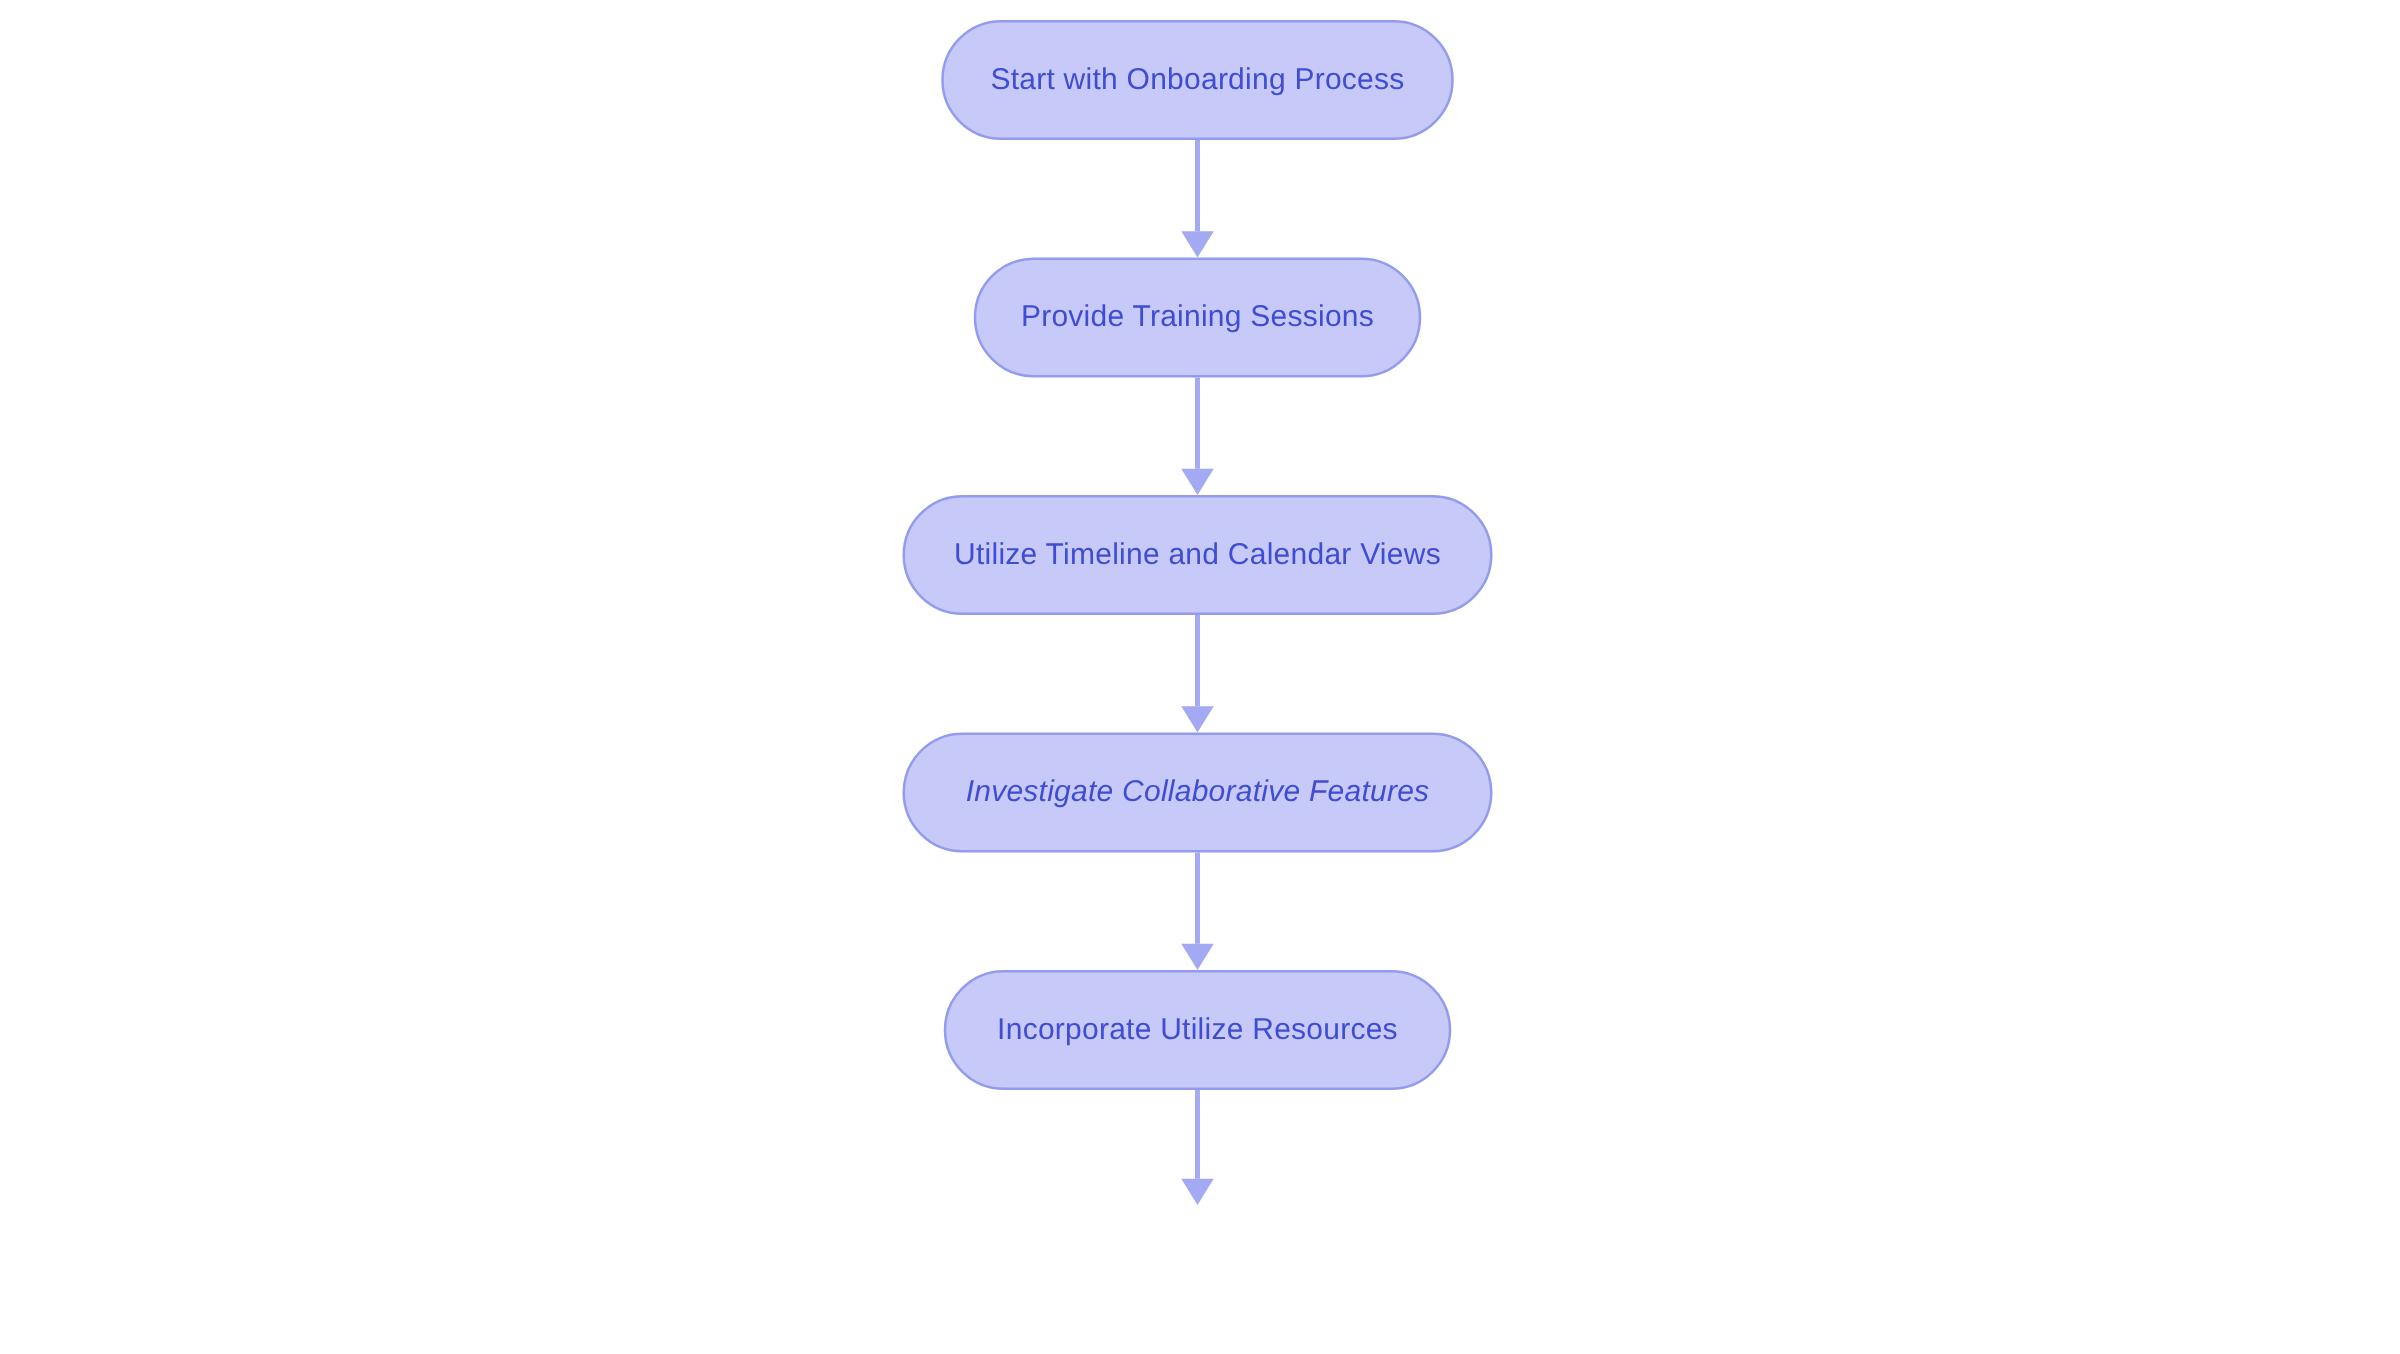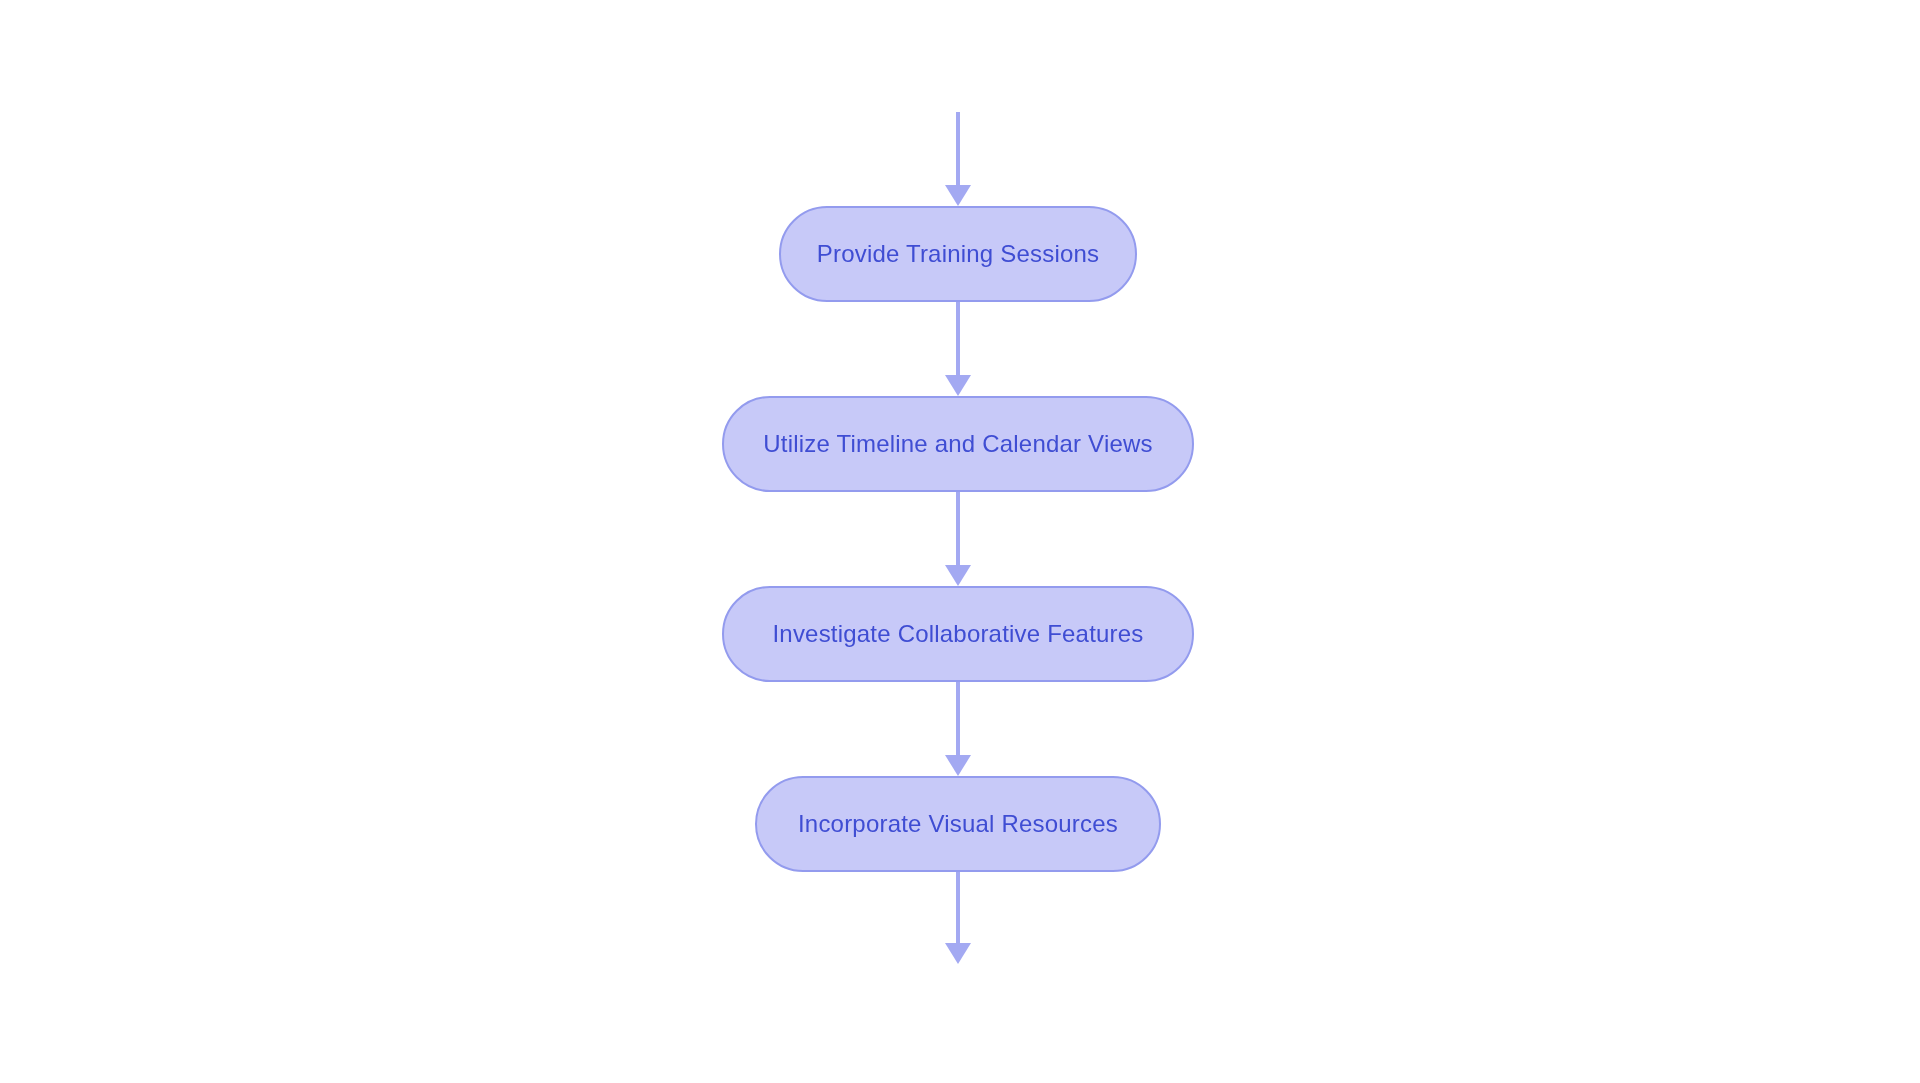--- a/index.html
+++ b/index.html
@@ -31,21 +31,21 @@
   .node .label {
     color: var(--node-text, #3f4dd3);
     font-size: 24px;
     letter-spacing: 0.2px;
     white-space: nowrap;
     text-align: center;
   }
   .n1 { top: 16px;  width: 410px; }
   .n2 { top: 206px; width: 358px; justify-content: center; }
   .n3 { top: 396px; width: 472px; }
-  .n4 { top: 586px; width: 472px; }
+  .n4 { top: 586px; width: 472px; font-style: italic; }
   .n5 { top: 776px; width: 406px; }
   .n6 {
     top: 964px;
     width: 114px;
     height: 98px;
     border-radius: 50%;
   }
   .arrow {
     position: absolute;
     left: 958px;
@@ -69,20 +69,23 @@
   .a2 { top: 302px; } .a2 .line { height: 73px; }
   .a3 { top: 492px; } .a3 .line { height: 73px; }
   .a4 { top: 682px; } .a4 .line { height: 73px; }
   .a5 { top: 872px; } .a5 .line { height: 71px; }
 </style>
 </head>
 <body>
 
 <div class="canvas">
 
+  <div class="node n1">
+    <span class="label">Start with Onboarding Process</span>
+  </div>
 
   <div class="arrow a1">
     <div class="line"></div>
     <div class="head"></div>
   </div>
 
   <div class="node n2">
     <span class="label">Provide Training Sessions</span>
   </div>
 
@@ -103,21 +106,21 @@
   <div class="node n4">
     <span class="label">Investigate Collaborative Features</span>
   </div>
 
   <div class="arrow a4">
     <div class="line"></div>
     <div class="head"></div>
   </div>
 
   <div class="node n5">
-    <span class="label">Incorporate Visual Resources</span>
+    <span class="label">Incorporate Utilize Resources</span>
   </div>
 
   <div class="arrow a5">
     <div class="line"></div>
     <div class="head"></div>
   </div>
 
 
 </div>
 

